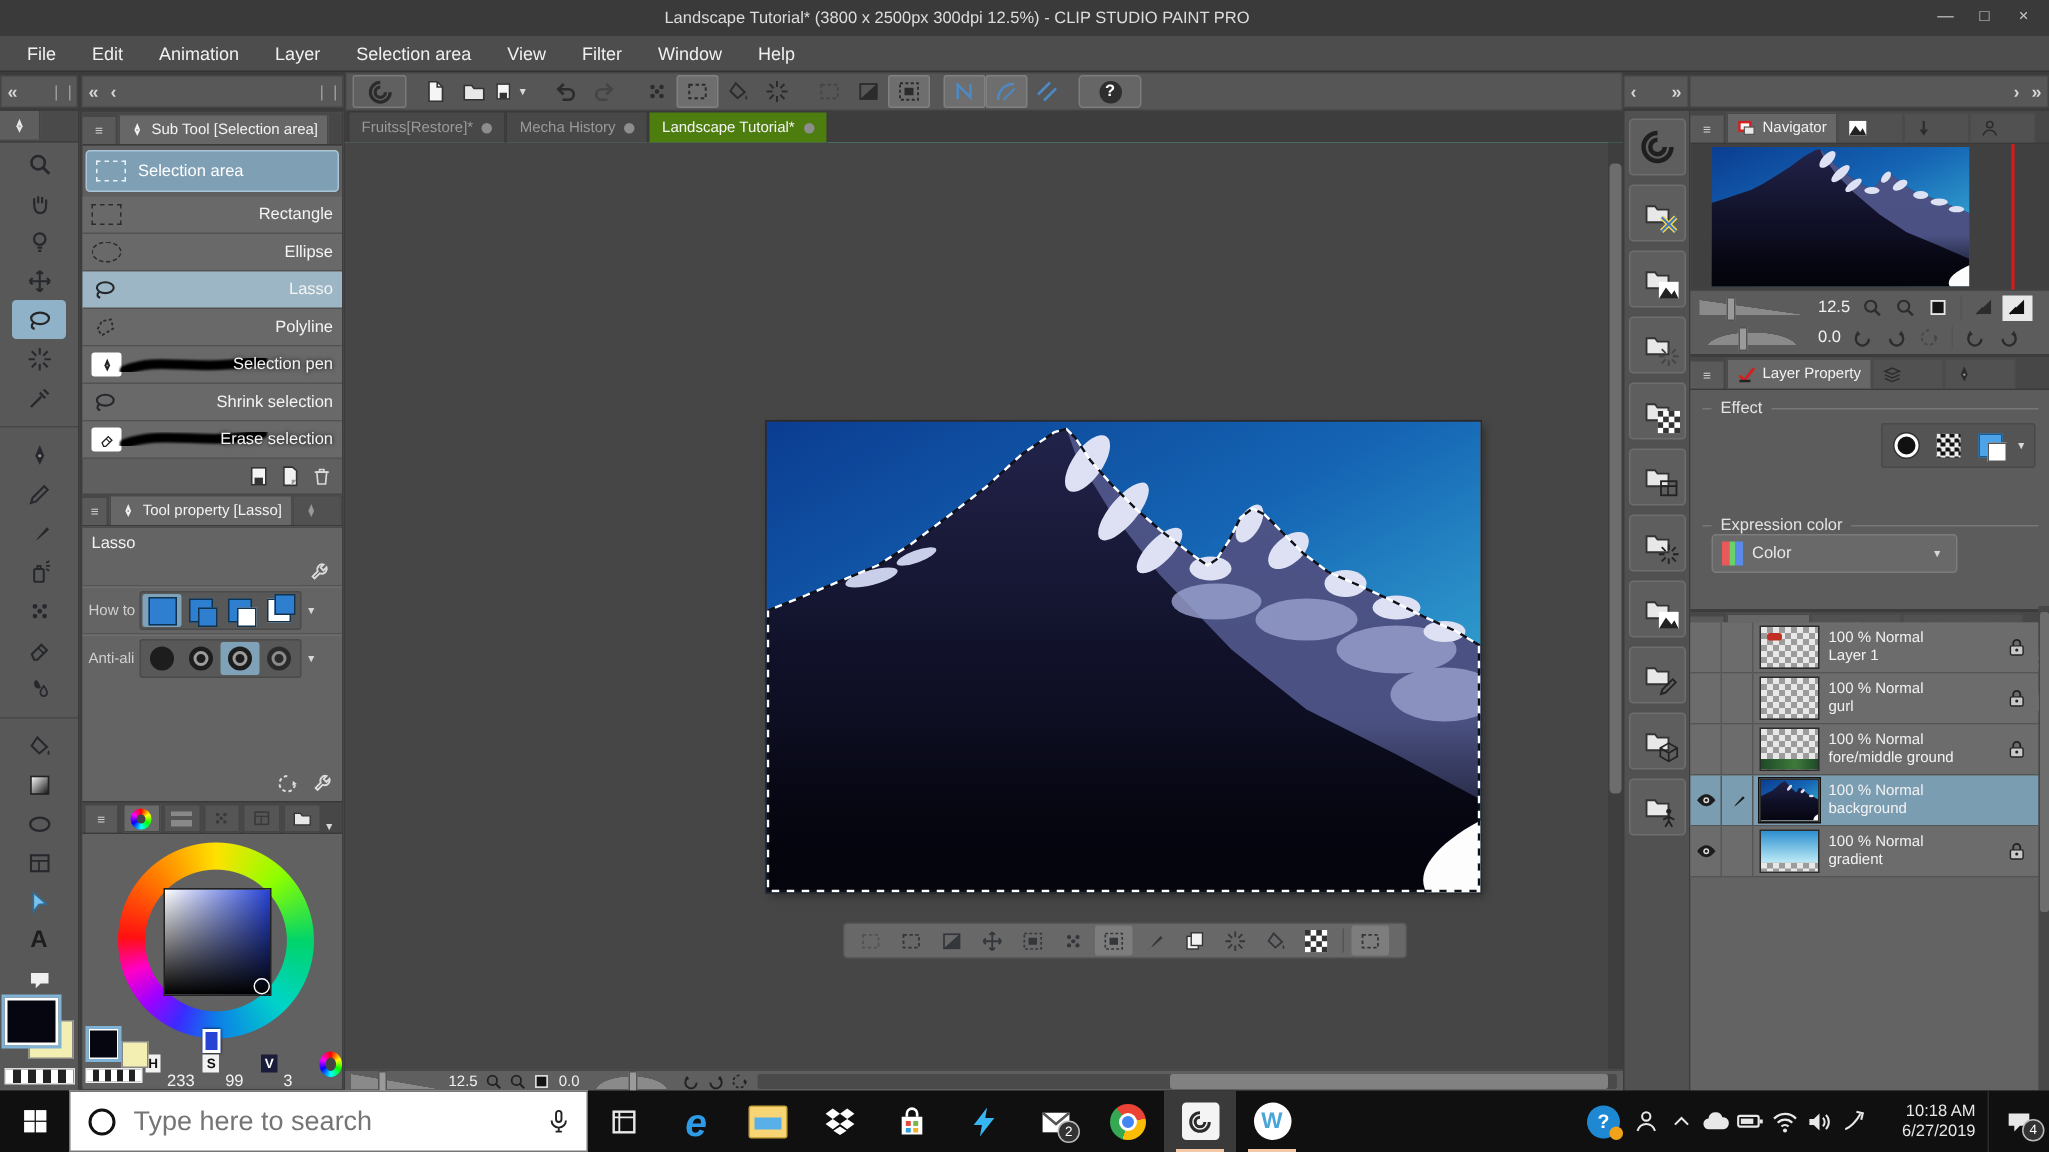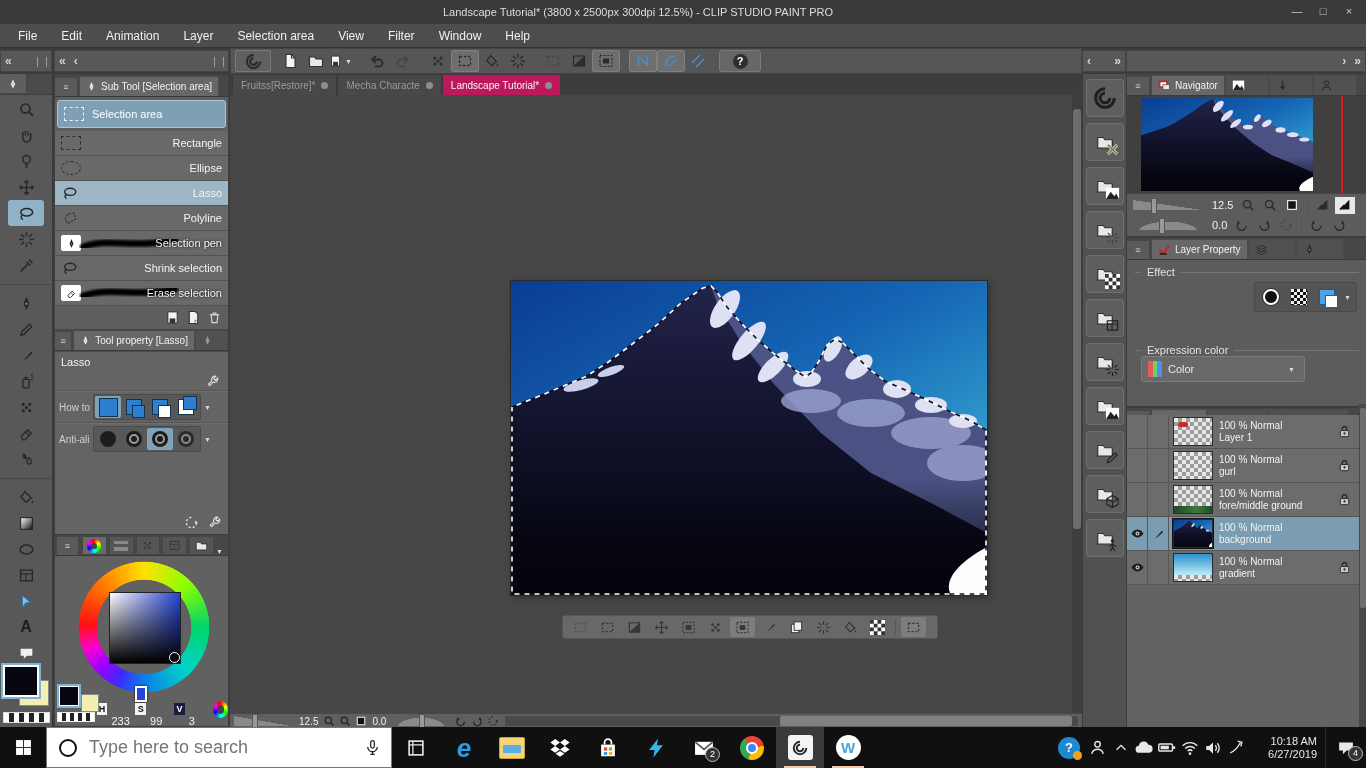--- a/index.html
+++ b/index.html
@@ -88,21 +88,21 @@
   .msw-t{position:absolute;left:0px;top:16px;width:36px;height:8px;border:1px solid #eee;background:repeating-linear-gradient(90deg,#fff 0 4px,#222 4px 8px);}
   .hsvbox{width:12px;height:12px;background:#f2f2f2;color:#111;font-size:9px;font-weight:bold;text-align:center;line-height:12px;}
   .hsvbox.dk{background:#1b1b3a;color:#fff;}
   .hsvval{color:#f2f2f2;font-size:11px;min-width:20px;margin-top:24px;}
   .rainbowbtn{width:17px;height:17px;border-radius:50%;background:conic-gradient(#f00,#ff0,#0f0,#0ff,#00f,#f0f,#f00);position:relative;}
   .rainbowbtn:after{content:"";position:absolute;inset:4px;background:#444;border-radius:50%;}
   
   .center{left:230px;top:74px;width:852px;height:653px;background:#454545;}
   .doctabs{height:21px;background:#3d3d3d;border-bottom:5px solid #5eead4;display:flex;align-items:flex-end;padding-left:2px;}
   .dtab{height:20px;display:flex;align-items:center;gap:6px;padding:0 8px;background:#484848;border:1px solid #3a3a3a;border-bottom:none;color:#9a9a9a;font-size:10px;white-space:nowrap;}
-  .dtab.on{background:#be185d;color:#f5f5f5;}
+  .dtab.on{background:#4d7c0f;color:#f5f5f5;}
   .dtab .cls{width:7px;height:7px;border-radius:50%;background:#8d8d8d;}
   .canvasarea{position:absolute;left:0;top:21px;width:852px;height:618px;background:#464646;}
   .cimg{position:absolute;left:281px;top:186px;width:476px;height:314px;box-shadow:0 0 0 1px #2a2a2a,2px 2px 6px rgba(0,0,0,.4);}
   .launcher{position:absolute;left:332px;top:520px;width:376px;height:24px;background:#686868;border:1px solid #575757;border-radius:3px;display:flex;align-items:center;gap:2px;padding:0 5px;box-sizing:border-box;color:#33363a;}
   .lbtn{width:25px;height:20px;display:flex;align-items:center;justify-content:center;}
   .lsep{width:1px;height:16px;background:#555;margin:0 3px;}
   .vscroll{position:absolute;right:0;top:0;width:10px;height:618px;background:#3e3e3e;}
   .vscroll .thumb{position:absolute;left:1px;top:14px;width:8px;height:420px;background:#6d6d6d;border-radius:3px;}
   .statusbar{position:absolute;left:0;top:639px;width:852px;height:14px;background:#5f5f5f;border-top:1px solid #474747;display:flex;align-items:center;font-size:9px;color:#2e2e2e;}
   .wedge{width:58px;height:10px;background:linear-gradient(to top right,#8a8a8a 49%,transparent 50%);margin:0 4px;position:relative;}
@@ -956,21 +956,21 @@
     </div>
   </div>
 
   <div class="abs center">
     <div class="doctabs">
       <div class="dtab">
           <span>Fruitss[Restore]*</span>
           <span class="cls"></span>
         </div>
       <div class="dtab">
-          <span>Mecha Characte</span>
+          <span>Mecha History</span>
           <span class="cls"></span>
         </div>
       <div class="dtab on">
           <span>Landscape Tutorial*</span>
           <span class="cls"></span>
         </div>
     </div>
     <div class="canvasarea">
       <div class="cimg">
         <svg class="ic" width="476" height="314" viewBox="0 0 476 314">

